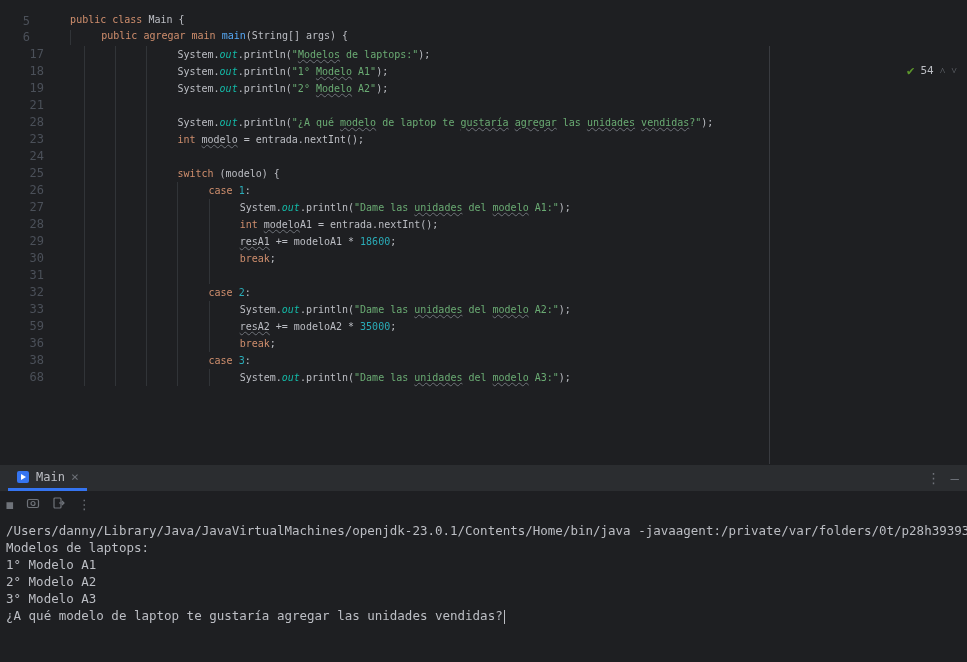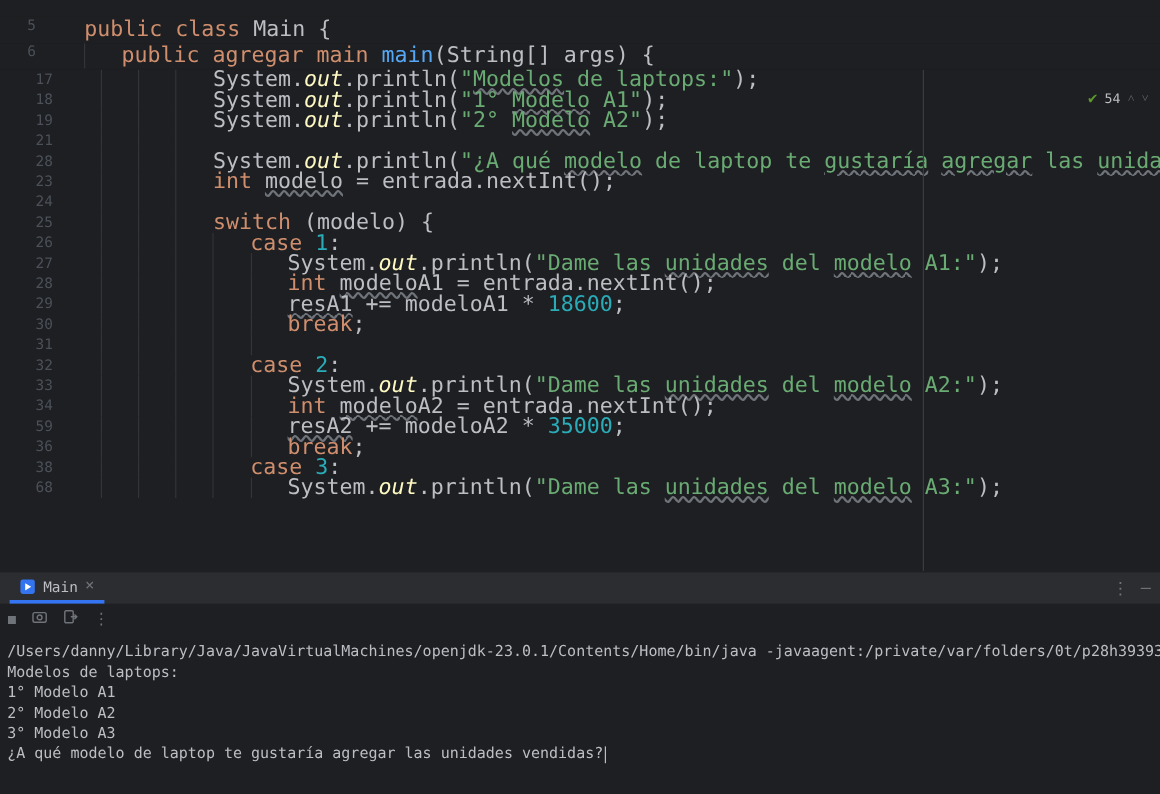--- a/index.html
+++ b/index.html
@@ -51,30 +51,30 @@
   overflow: hidden;
   margin-left: 14px;
 }
 .code-line {
   display: flex;
   height: 17px;
   line-height: 17px;
 }
 .code-content {
   white-space: pre;
-  font-size: 18px;
+  font-size: 10px;
 }
 .indent-guide {
   border-left: 1px solid #313438;
 }
 .kw { color: #cf8e6d; }
 .fn { color: #56a8f5; }
 .str { color: #6aab73; }
 .num { color: #2aacb8; }
-.field { color: #fef9c3; font-style: italic; }
+.field { color: #14b8a6; font-style: italic; }
 .und { text-decoration-line: underline; text-decoration-style: wavy; text-decoration-color: #6f737a; }
 .vline {
   position: absolute;
   left: 755px;
   top: 0;
   bottom: 0;
   width: 1px;
   background: #393b40;
 }
 .tab-bar {
@@ -291,30 +291,20 @@
       </div>
       <div class="code-line">
         <div class="gutter">33</div>
         <span style="white-space: pre;">    </span>
         <span class="indent-guide" style="white-space: pre;">    </span>
         <span class="indent-guide" style="white-space: pre;">    </span>
         <span class="indent-guide" style="white-space: pre;">    </span>
         <span class="indent-guide" style="white-space: pre;">    </span>
         <span class="indent-guide" style="white-space: pre;">    </span>
         <span class="code-content">System.<span class="field">out</span>.println(<span class="str">"Dame las <span class="und">unidades</span> del <span class="und">modelo</span> A2:"</span>);</span>
-      </div>
-      <div class="code-line">
-        <div class="gutter">34</div>
-        <span style="white-space: pre;">    </span>
-        <span class="indent-guide" style="white-space: pre;">    </span>
-        <span class="indent-guide" style="white-space: pre;">    </span>
-        <span class="indent-guide" style="white-space: pre;">    </span>
-        <span class="indent-guide" style="white-space: pre;">    </span>
-        <span class="indent-guide" style="white-space: pre;">    </span>
-        <span class="code-content"><span class="kw">int</span> <span class="und">modelo</span>A2 = entrada.nextInt();</span>
       </div>
       <div class="code-line">
         <div class="gutter">59</div>
         <span style="white-space: pre;">    </span>
         <span class="indent-guide" style="white-space: pre;">    </span>
         <span class="indent-guide" style="white-space: pre;">    </span>
         <span class="indent-guide" style="white-space: pre;">    </span>
         <span class="indent-guide" style="white-space: pre;">    </span>
         <span class="indent-guide" style="white-space: pre;">    </span>
         <span class="code-content"><span class="und">resA2</span> += modeloA2 * <span class="num">35000</span>;</span>

